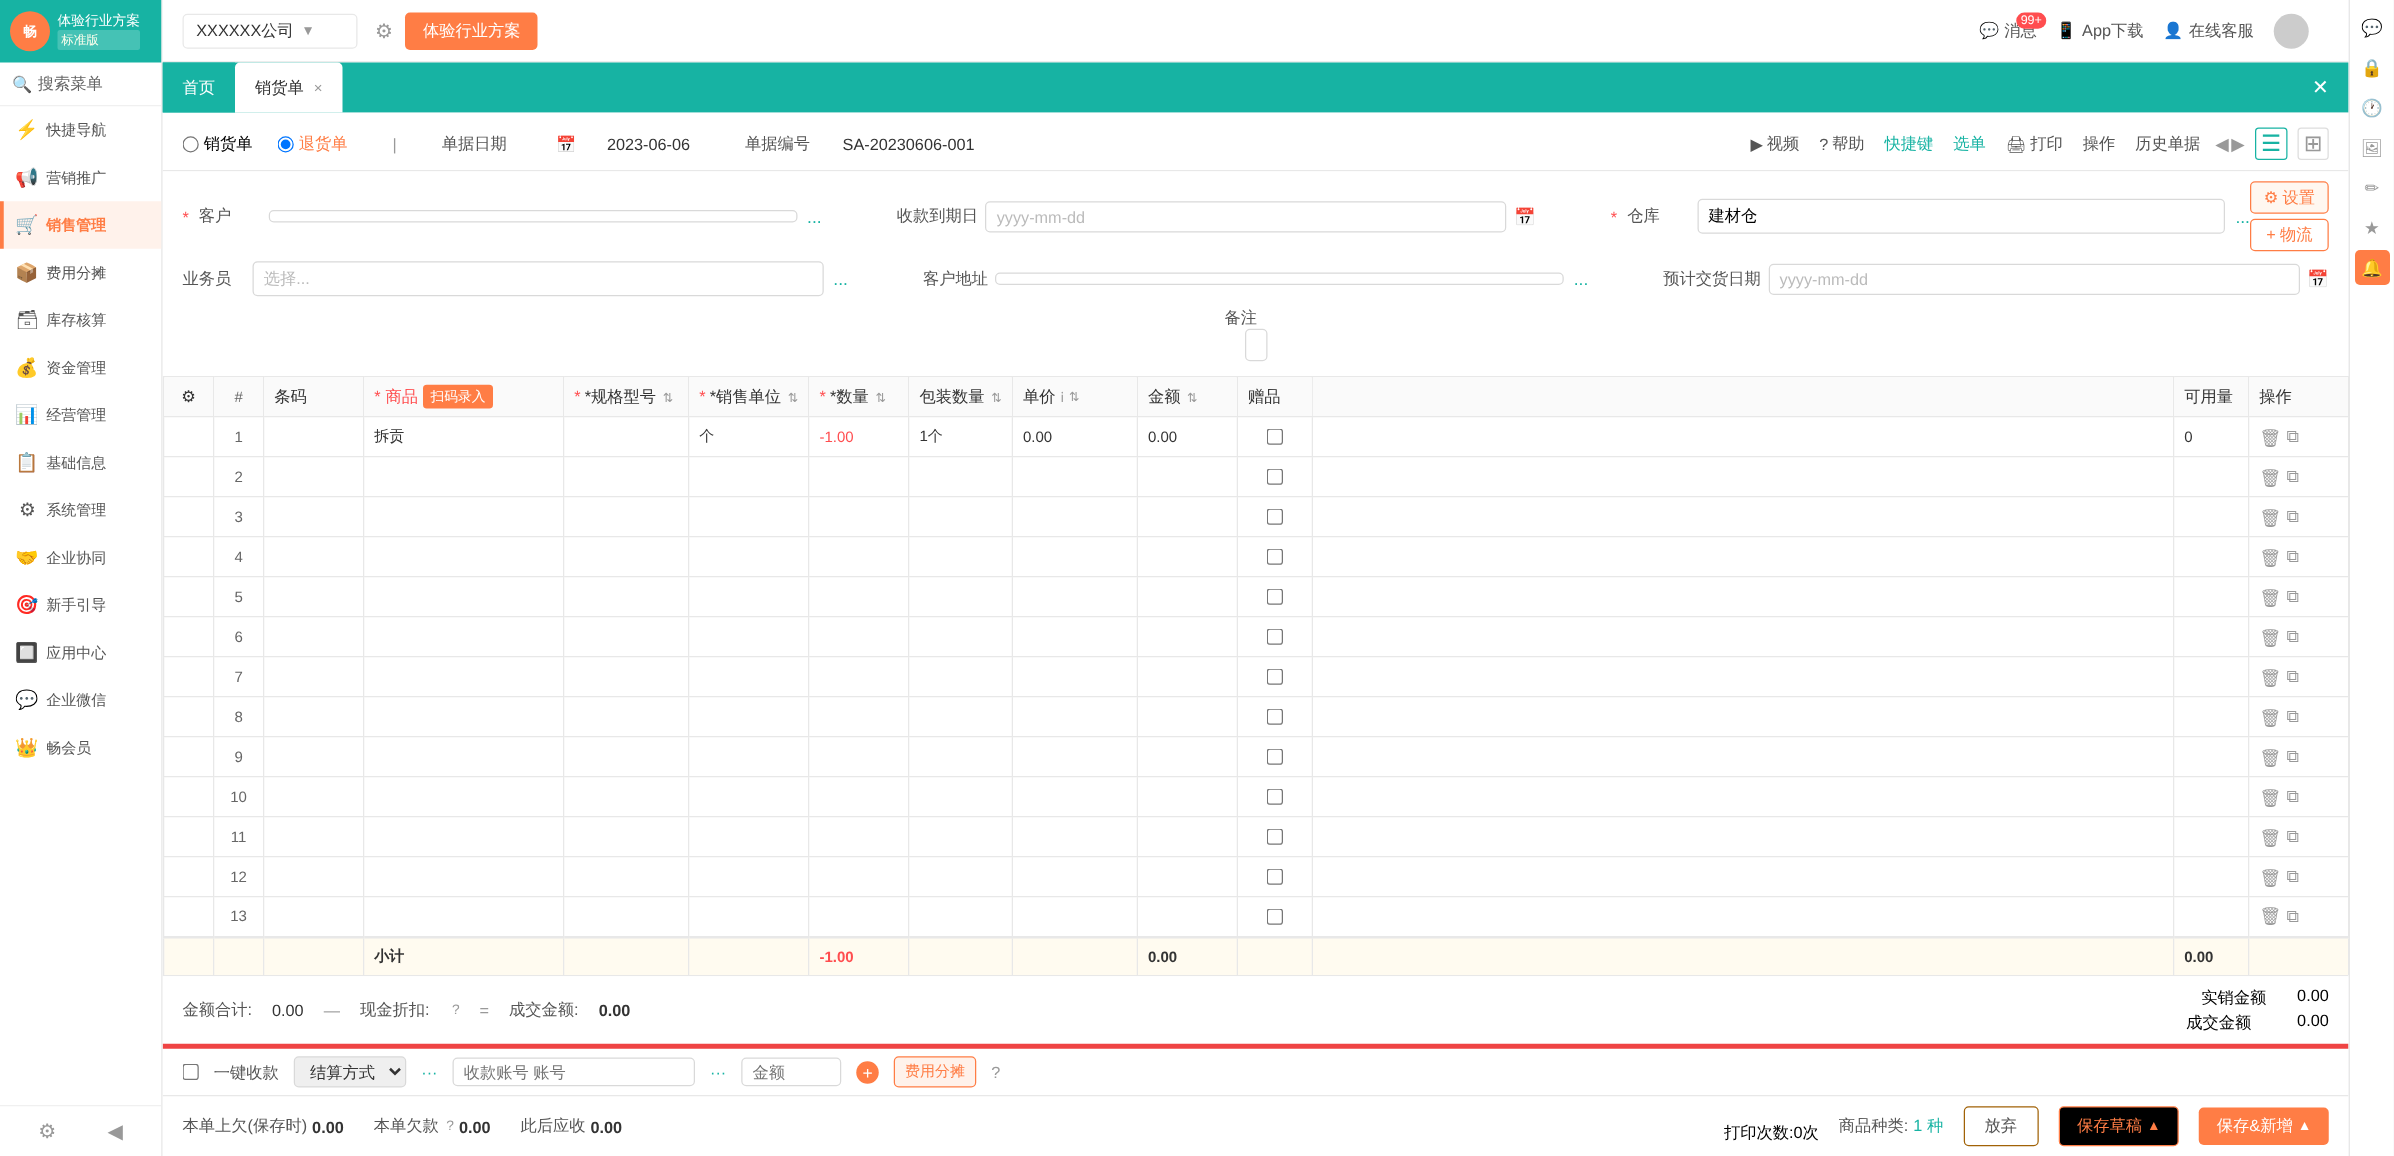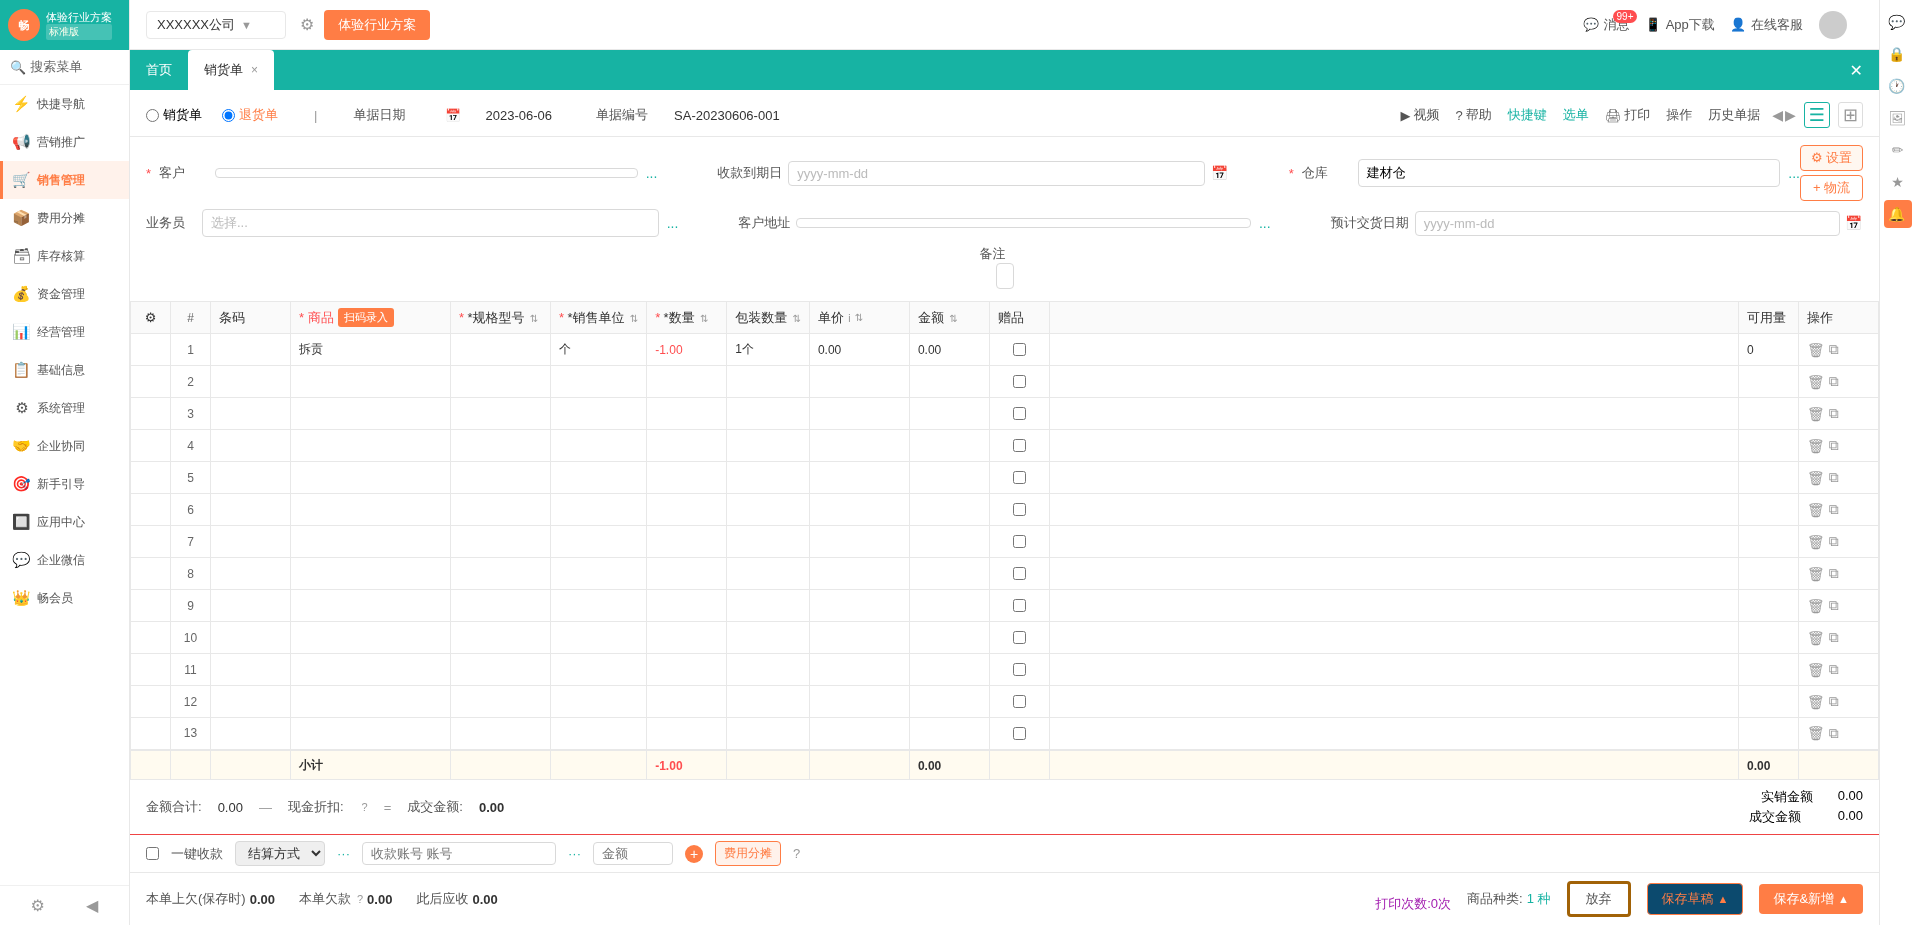--- a/index.html
+++ b/index.html
@@ -92,40 +92,40 @@
     .subtotal-row td { background: #fffbf0; font-weight: bold; border-top: 2px solid #e8e8e8; }
 
     
     .bottom-section { background: #fff; border-top: 1px solid #e8e8e8; }
     .totals-row { display: flex; align-items: center; padding: 8px 16px; gap: 16px; background: #fff; }
     .totals-label { color: #555; }
     .totals-value { color: #333; }
     .minus-btn { color: #999; cursor: pointer; }
     .equals-sign { color: #999; }
     .final-amount { color: #333; font-weight: bold; }
-    .payment-row { display: flex; align-items: center; padding: 6px 16px; gap: 12px; border-top: 1px solid #ef4444; }
+    .payment-row { display: flex; align-items: center; padding: 6px 16px; gap: 12px; border-top: 4px solid #ef4444; }
     .pay-checkbox { cursor: pointer; }
     .pay-label { color: #555; }
     .pay-select { border: 1px solid #d9d9d9; border-radius: 4px; padding: 3px 8px; color: #333; }
     .pay-input { border: 1px solid #d9d9d9; border-radius: 4px; padding: 3px 8px; min-width: 80px; color: #999; }
     .add-btn { background: #ff7d45; color: #fff; border: none; border-radius: 50%; width: 18px; height: 18px; cursor: pointer; display: flex; align-items: center; justify-content: center; font-size: 14px; line-height: 1; }
     .feeBtn { background: #fff; border: 1px solid #ff7d45; color: #ff7d45; border-radius: 4px; padding: 3px 8px; cursor: pointer; font-size: 12px; }
     .feeBtn.active { background: #fff2eb; }
     .help-icon { color: #999; cursor: pointer; }
 
     
     .footer-bar { display: flex; align-items: center; padding: 8px 16px; gap: 24px; background: #fff; border-top: 1px solid #e8e8e8; }
     .footer-stat { display: flex; align-items: center; gap: 4px; color: #555; }
     .footer-stat-value { color: #333; font-weight: bold; }
     .footer-right { margin-left: auto; display: flex; align-items: center; gap: 16px; }
-    .footer-print-info { color: #a21caf; margin-top: 10px; }
+    .footer-print-info { color: #000000; margin-top: 10px; }
     .footer-product-info { display: flex; align-items: center; gap: 4px; color: #555; }
     .product-type-badge { color: #17b3a3; cursor: pointer; }
-    .discard-btn { border: 3px solid #a16207; background: #fff; color: #555; border-radius: 4px; padding: 6px 16px; cursor: pointer; }
-    .save-draft-btn { border: 1px solid #ff7d45; background: #0c4a6e; color: #ff7d45; border-radius: 4px; padding: 6px 14px; cursor: pointer; display: flex; align-items: center; gap: 4px; }
+    .discard-btn { border: 1px solid #a16207; background: #fff; color: #555; border-radius: 4px; padding: 6px 16px; cursor: pointer; }
+    .save-draft-btn { border: 1px solid #ff7d45; background: #000000; color: #ff7d45; border-radius: 4px; padding: 6px 14px; cursor: pointer; display: flex; align-items: center; gap: 4px; }
     .save-new-btn { background: #ff7d45; color: #fff; border: none; border-radius: 4px; padding: 6px 14px; cursor: pointer; display: flex; align-items: center; gap: 4px; }
     .btn-arrow { font-size: 11px; }
 
     
     .right-panel { width: 36px; background: #fff; border-left: 1px solid #e8e8e8; display: flex; flex-direction: column; align-items: center; padding: 8px 0; gap: 4px; height: 925px; }
     .right-panel-icon { width: 28px; height: 28px; display: flex; align-items: center; justify-content: center; cursor: pointer; color: #999; font-size: 14px; border-radius: 4px; }
     .right-panel-icon.active-orange { background: #ff7d45; color: #fff; }
 
     .info-icon { font-size: 11px; color: #999; cursor: pointer; vertical-align: middle; margin-left: 2px; }
 

